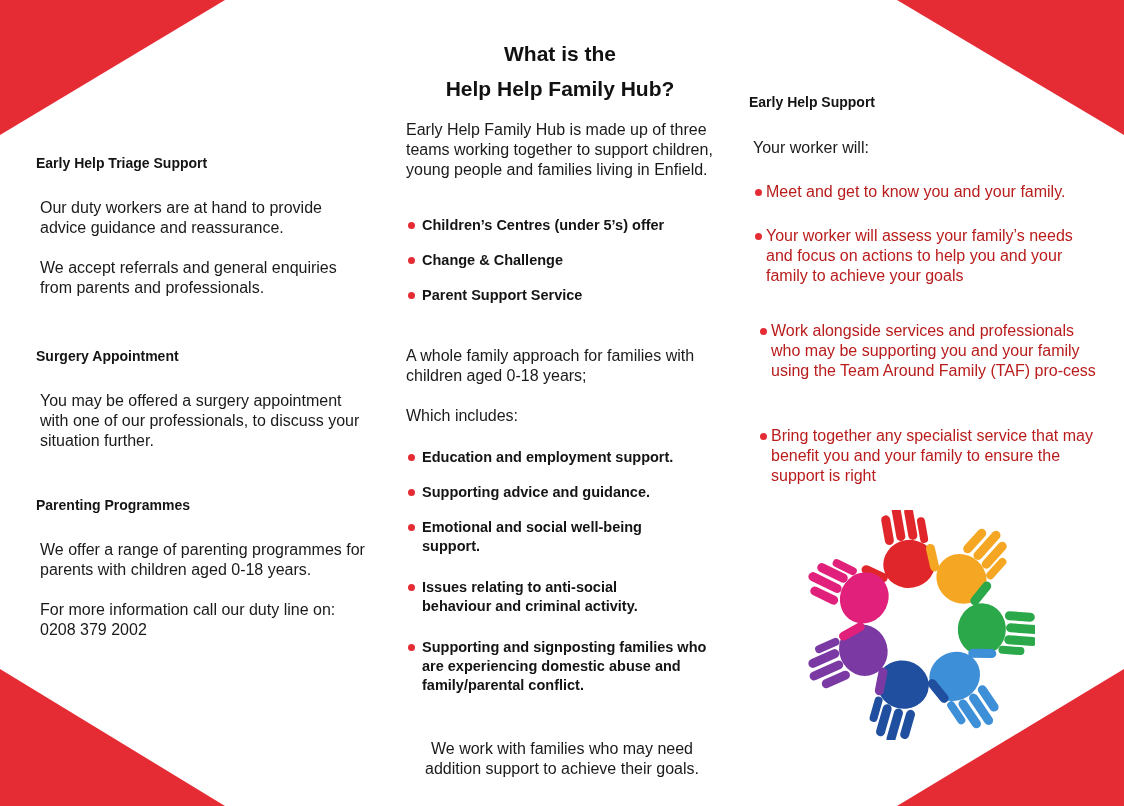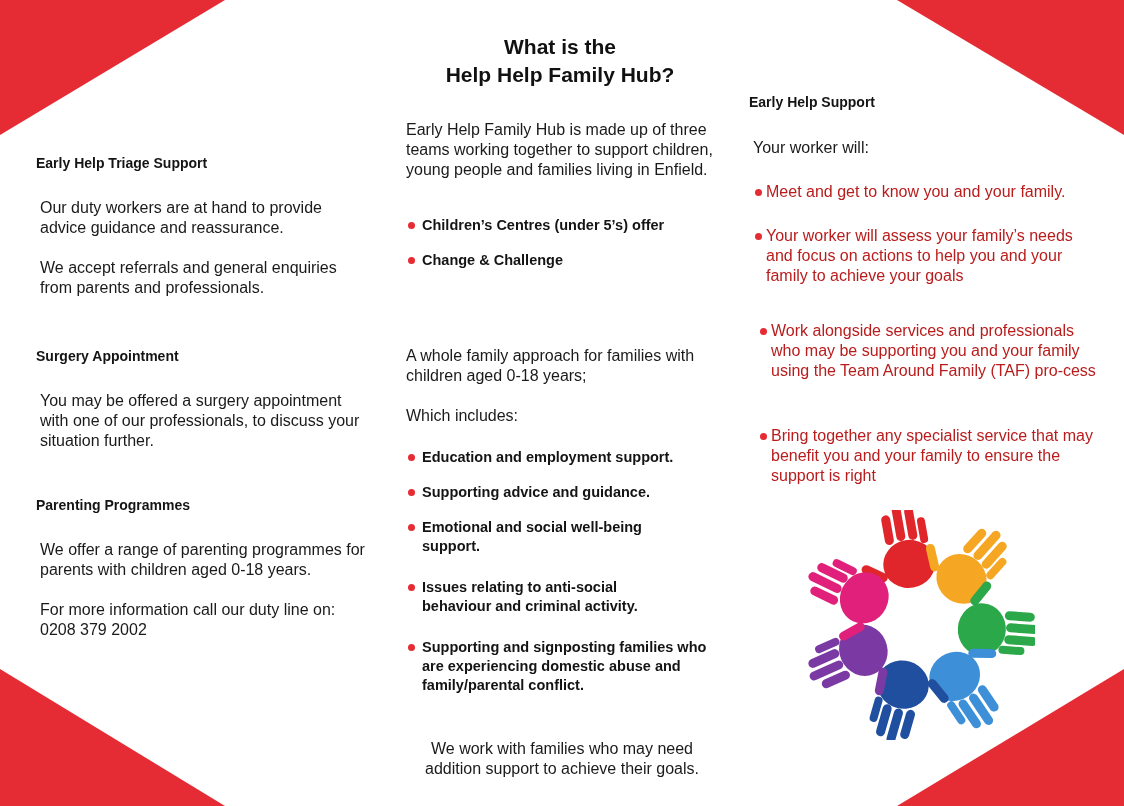--- a/index.html
+++ b/index.html
@@ -5,21 +5,21 @@
     html, body { margin: 0; padding: 0; }
     body {
       width: 1124px; height: 806px; position: relative; overflow: hidden;
       background: #ffffff; color: #1a1a1a;
       font-family: "Liberation Sans", sans-serif;
     }
     .corner { position: absolute; }
     .abs { position: absolute; }
     .h { font-weight: bold; font-size: 14px; line-height: 20px; margin: 0; color: #141414; }
     .p { font-size: 16px; line-height: 20px; margin: 4px; color: #1a1a1a; }
-    .title { font-weight: bold; font-size: 21px; line-height: 28px; text-align: center; color: #111; margin: 0; }
+    .title { font-weight: bold; font-size: 21px; line-height: 28px; text-align: center; color: #111; margin: 7px; }
     .blist { list-style: none; margin: 0; padding: 0; }
     .blist li { position: relative; padding-left: 20px; }
     .blist li .dot {
       position: absolute; left: 6px; width: 7px; height: 7px; border-radius: 50%;
       background: #e52b33;
     }
     .bold-list li { font-weight: bold; font-size: 14.5px; line-height: 19px; color: #141414; }
     .bold-list .dot { top: 6px; }
     .reg-list li { font-size: 16px; line-height: 20px; color: #b91c1c; padding-left: 17px; }
     .reg-list .dot { top: 7px; left: 4px; }
@@ -59,20 +59,21 @@
   <div class="abs" style="left:390px;top:33px;width:340px">
     <p class="title">What is the</p>
     <p class="title">Help Help Family Hub?</p>
   </div>
 
   <p class="p abs" style="left:402px;top:116px;width:315px">Early Help Family Hub is made up of three teams working together to support children, young people and families living in Enfield.</p>
 
   <ul class="blist bold-list abs" style="left:402px;top:216px;width:320px">
     <li style="margin-bottom:16px"><span class="dot"></span><span>Children’s Centres (under 5’s) offer</span></li>
     <li style="margin-bottom:16px"><span class="dot"></span><span>Change &amp; Challenge</span></li>
+    <li><span class="dot"></span><span>Parent Support Service</span></li>
   </ul>
 
   <p class="p abs" style="left:402px;top:342px;width:320px">A whole family approach for families with children aged 0-18 years;</p>
   <p class="p abs" style="left:402px;top:402px">Which includes:</p>
 
   <div>
     <div class="blist bold-list abs" style="left:402px;top:448px;width:310px">
         <li><span class="dot"></span><span>Education and employment support.</span></li>
       </div>
     <div class="blist bold-list abs" style="left:402px;top:483px;width:310px">

